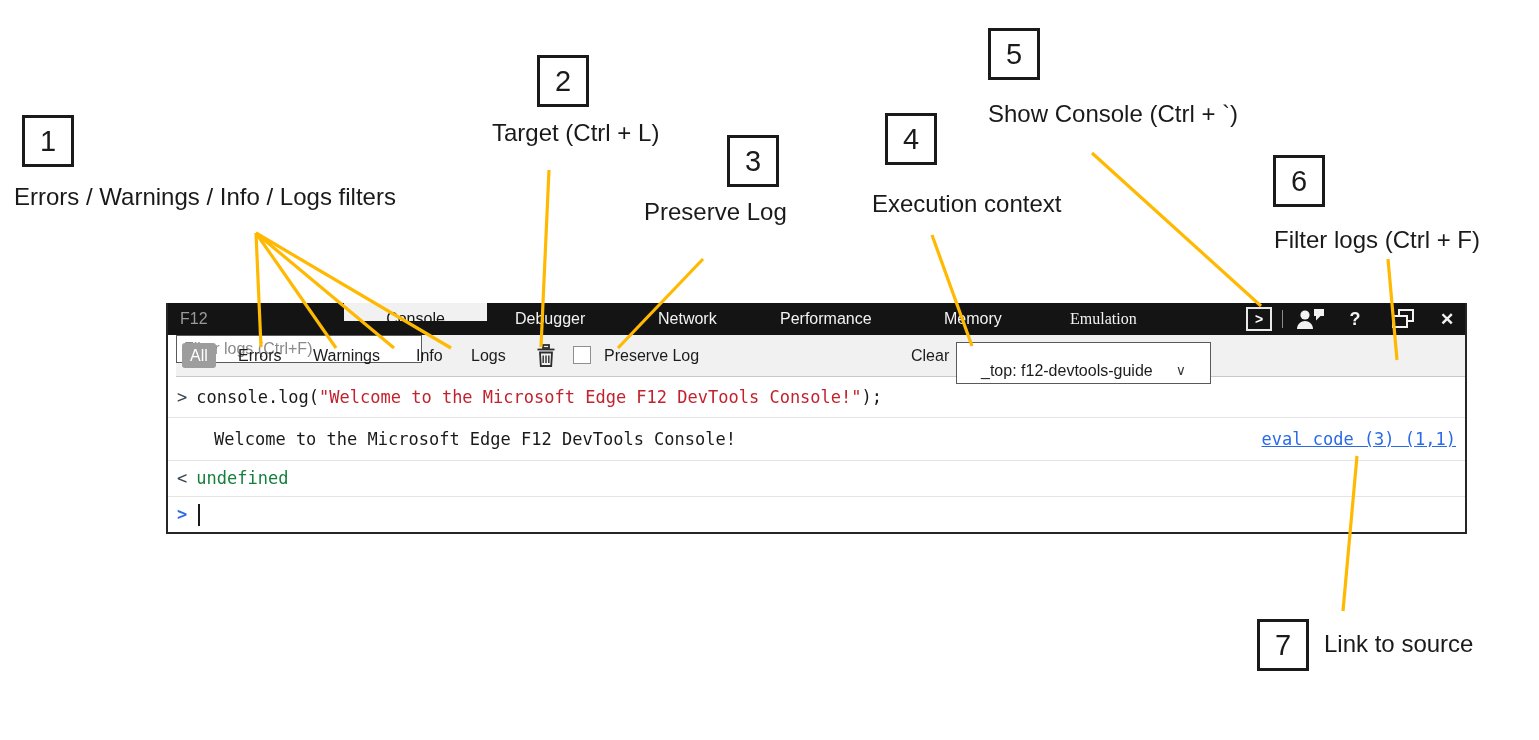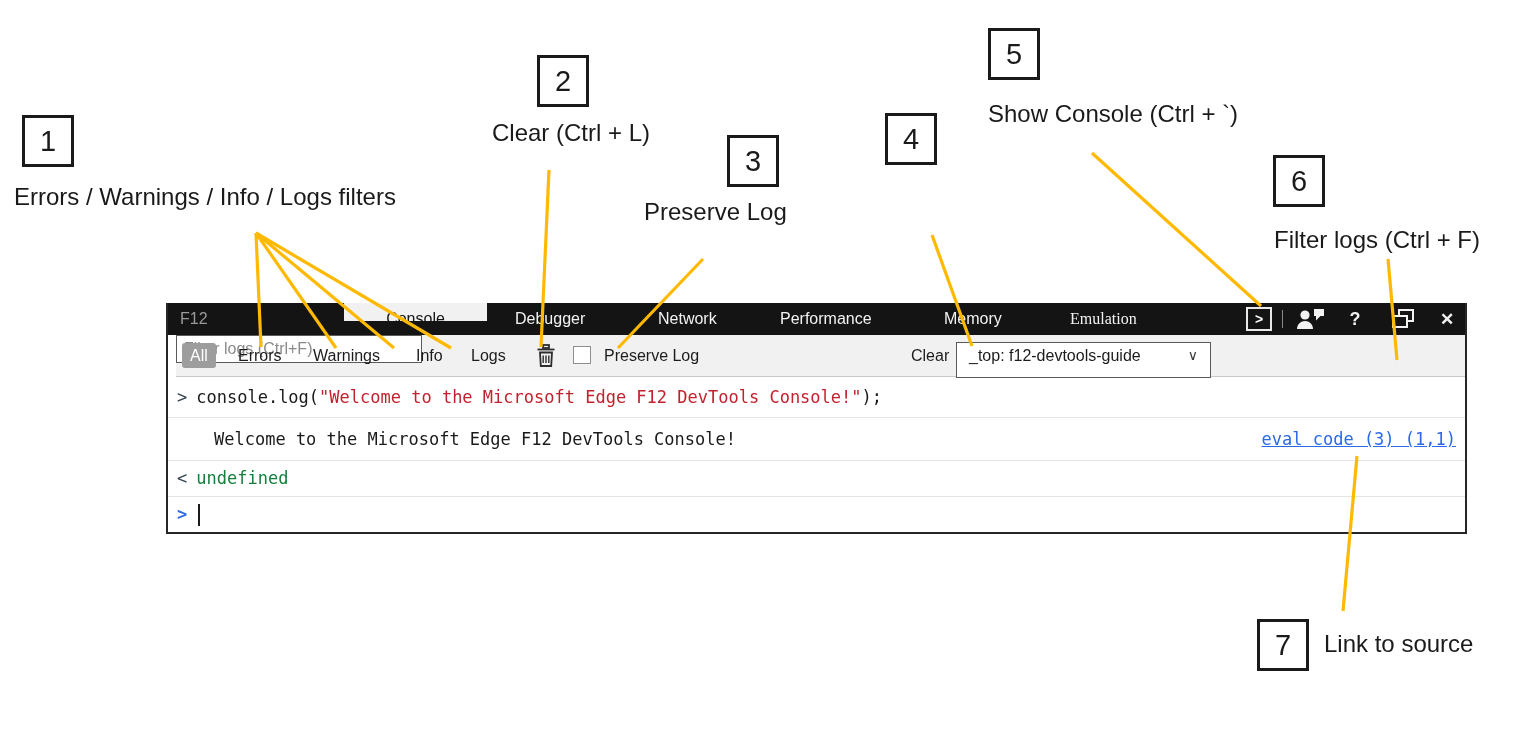--- a/index.html
+++ b/index.html
@@ -34,22 +34,22 @@
 
   
   .toolbar{position:relative;height:42px;background:#f1f1f1;border-bottom:1px solid #c9c9c9;box-sizing:border-box;margin-left:8px;}
   .titem{position:absolute;top:0;height:41px;line-height:41px;font-size:16px;color:#1c1c1c;white-space:nowrap;}
   .pill-all{left:6px;top:8px;height:25px;line-height:25px;padding:0 8px;background:#9d9d9d;color:#fff;border-radius:3px;}
   .f-errors{left:62px;} .f-warnings{left:137px;} .f-info{left:240px;} .f-logs{left:295px;}
   .t-trash{left:360px;top:9px;height:24px;line-height:0;}
   .t-check{left:397px;top:11px;width:18px;height:18px;background:#fff;border:1.5px solid #8f8f8f;box-sizing:border-box;}
   .t-preserve{left:428px;}
   .t-target{left:735px;}
-  .t-dd{left:780px;top:7px;width:255px;height:36px;line-height:25px;background:#fff;border:1.5px solid #5a5a5a;
-        box-sizing:border-box;padding:0 12px;font-size:16px;color:#1c1c1c;display:flex;justify-content:space-between;align-items:flex-start;}
+  .t-dd{left:780px;top:7px;width:255px;height:42px;line-height:25px;background:#fff;border:1.5px solid #5a5a5a;
+        box-sizing:border-box;padding:0 24px;font-size:16px;color:#1c1c1c;display:flex;justify-content:space-between;align-items:flex-end;}
   .t-dd .chev{font-size:14px;color:#3c3c3c;}
   .t-filter{left:1048px;top:7px;width:246px;height:28px;border:1.5px solid #5a5a5a;box-sizing:border-box;
             font-family:"Liberation Sans",sans-serif;font-size:16px;color:#1c1c1c;padding:0 7px;background:#fff;outline:none;}
   .t-filter::placeholder{color:#8a8a8a;opacity:1;}
 
   
   .crow{position:relative;box-sizing:border-box;border-bottom:1px solid #e4e4e4;
         font-family:"DejaVu Sans Mono","Liberation Mono",monospace;font-size:17px;color:#1a1a1a;white-space:nowrap;}
   .crow .chev{display:inline-block;margin:0 9px 0 9px;color:#36454f;}
   .r-cmd{height:41px;line-height:40px;}
@@ -174,26 +174,27 @@
       <line x1="1092" y1="153" x2="1261" y2="306"></line>
       <line x1="1388" y1="259" x2="1397" y2="360"></line>
       <line x1="1357" y1="456" x2="1343" y2="611"></line>
     </g>
   </svg>
 
   <div class="numbox b1">1</div>
   <div class="alabel l1">Errors / Warnings / Info / Logs filters</div>
 
   <div class="numbox b2">2</div>
-  <div class="alabel l2">Clear (Ctrl + L)</div>
+  <div class="alabel l2">Target (Ctrl + L)</div>
 
   <div class="numbox b3">3</div>
   <div class="alabel l3">Preserve Log</div>
 
   <div class="numbox b4">4</div>
+  <div class="alabel l4">Execution context</div>
 
   <div class="numbox b5">5</div>
   <div class="alabel l5">Show Console (Ctrl + `)</div>
 
   <div class="numbox b6">6</div>
   <div class="alabel l6">Filter logs (Ctrl + F)</div>
 
   <div class="numbox b7">7</div>
   <div class="alabel l7">Link to source</div>
 

